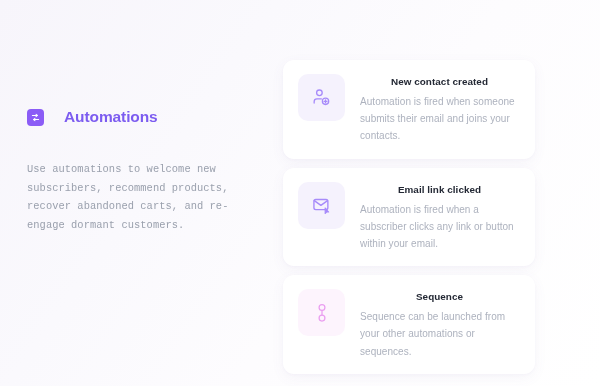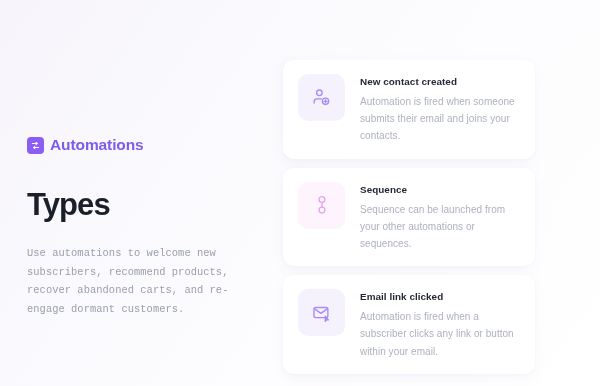--- a/index.html
+++ b/index.html
@@ -27,23 +27,22 @@
   .left-col {
     position: absolute;
     left: 27px;
     top: 108px;
     width: 230px;
   }
 
   .eyebrow {
     display: flex;
     align-items: flex-end;
-    gap: 6px;
+    gap: 20px;
     margin-bottom: 34px;
-    margin-top: 28px;
   }
 
   .eyebrow-icon {
     width: 17px;
     height: 17px;
     border-radius: 4px;
     background: #8b5cf6;
     display: flex;
     align-items: center;
     justify-content: center;
@@ -114,20 +113,21 @@
   .card-icon-tile svg { display: block; }
 
   .card-body { padding-top: 2px; min-width: 0; }
 
   .card-title {
     font-size: 9.9px;
     font-weight: 700;
     color: #232834;
     letter-spacing: 0.05px;
     margin-bottom: 6px;
+    text-align: center;
   }
 
   .card-desc {
     font-size: 10px;
     line-height: 1.72;
     color: #adb2be;
     letter-spacing: 0.04px;
   }
 </style>
 </head>
@@ -142,21 +142,20 @@
         <svg width="11" height="11" viewBox="0 0 14 14" fill="none" stroke="#ffffff" stroke-width="1.3" stroke-linecap="round" stroke-linejoin="round">
           <path d="M3 4.4h6.2"></path>
           <path d="M7.7 2.9 9.4 4.4 7.7 5.9"></path>
           <path d="M11 9.6H4.8"></path>
           <path d="M6.3 8.1 4.6 9.6l1.7 1.5"></path>
         </svg>
       </span>
       <span class="eyebrow-label">Automations</span>
     </div>
 
-    <h1 class="headline">Types</h1>
 
     <p class="lede">Use automations to welcome new subscribers, recommend products, recover abandoned carts, and re-engage dormant customers.</p>
   </div>
 
   <div class="cards">
 
     <div class="card">
       <div class="card-icon-tile tile-violet">
         <svg width="21" height="21" viewBox="0 0 24 24" fill="none" stroke="#a78bfa" stroke-width="1.5" stroke-linecap="round" stroke-linejoin="round">
           <circle cx="9.6" cy="6.6" r="3.2"></circle>
@@ -165,41 +164,41 @@
           <path d="M16.6 14.7v3.4M14.9 16.4h3.4"></path>
         </svg>
       </div>
       <div class="card-body">
         <div class="card-title">New contact created</div>
         <div class="card-desc">Automation is fired when someone submits their email and joins your contacts.</div>
       </div>
     </div>
 
     <div class="card">
+      <div class="card-icon-tile tile-violet">
+        <svg width="22" height="22" viewBox="0 0 24 24" fill="none" stroke="#a78bfa" stroke-width="1.5" stroke-linecap="round" stroke-linejoin="round">
+          <rect x="3.2" y="6" width="15.2" height="11" rx="2"></rect>
+          <path d="M3.6 7.2 10.8 12.4 18 7.2"></path>
+          <path d="M15.4 15.2v6.1l1.6-1.6h2.3z" fill="#a78bfa" stroke="#a78bfa" stroke-width="1.1"></path>
+        </svg>
+      </div>
+      <div class="card-body">
+        <div class="card-title">Email link clicked</div>
+        <div class="card-desc">Automation is fired when a subscriber clicks any link or button within your email.</div>
+      </div>
+    </div>
+
+    <div class="card">
       <div class="card-icon-tile tile-pink">
         <svg width="20" height="22" viewBox="0 0 24 26" fill="none" stroke="#ea9ef0" stroke-width="1.5" stroke-linecap="round" stroke-linejoin="round">
           <circle cx="12" cy="6.4" r="3.5"></circle>
           <path d="M12 10.1v5.4"></path>
           <circle cx="12" cy="19.1" r="3.5"></circle>
         </svg>
       </div>
       <div class="card-body">
         <div class="card-title">Sequence</div>
         <div class="card-desc">Sequence can be launched from your other automations or sequences.</div>
       </div>
     </div>
 
-    <div class="card">
-      <div class="card-icon-tile tile-violet">
-        <svg width="22" height="22" viewBox="0 0 24 24" fill="none" stroke="#a78bfa" stroke-width="1.5" stroke-linecap="round" stroke-linejoin="round">
-          <rect x="3.2" y="6" width="15.2" height="11" rx="2"></rect>
-          <path d="M3.6 7.2 10.8 12.4 18 7.2"></path>
-          <path d="M15.4 15.2v6.1l1.6-1.6h2.3z" fill="#a78bfa" stroke="#a78bfa" stroke-width="1.1"></path>
-        </svg>
-      </div>
-      <div class="card-body">
-        <div class="card-title">Email link clicked</div>
-        <div class="card-desc">Automation is fired when a subscriber clicks any link or button within your email.</div>
-      </div>
-    </div>
-
   </div>
 </div>
 
 </body></html>

